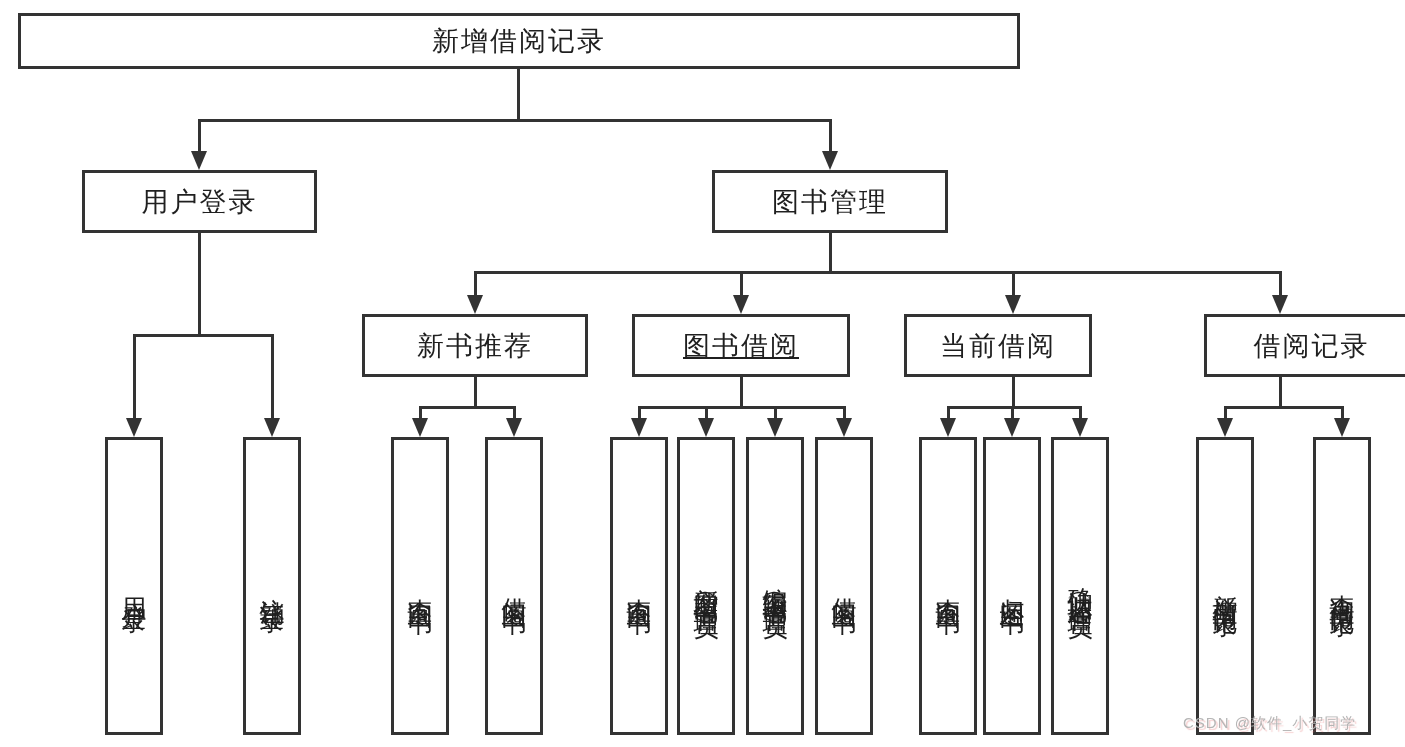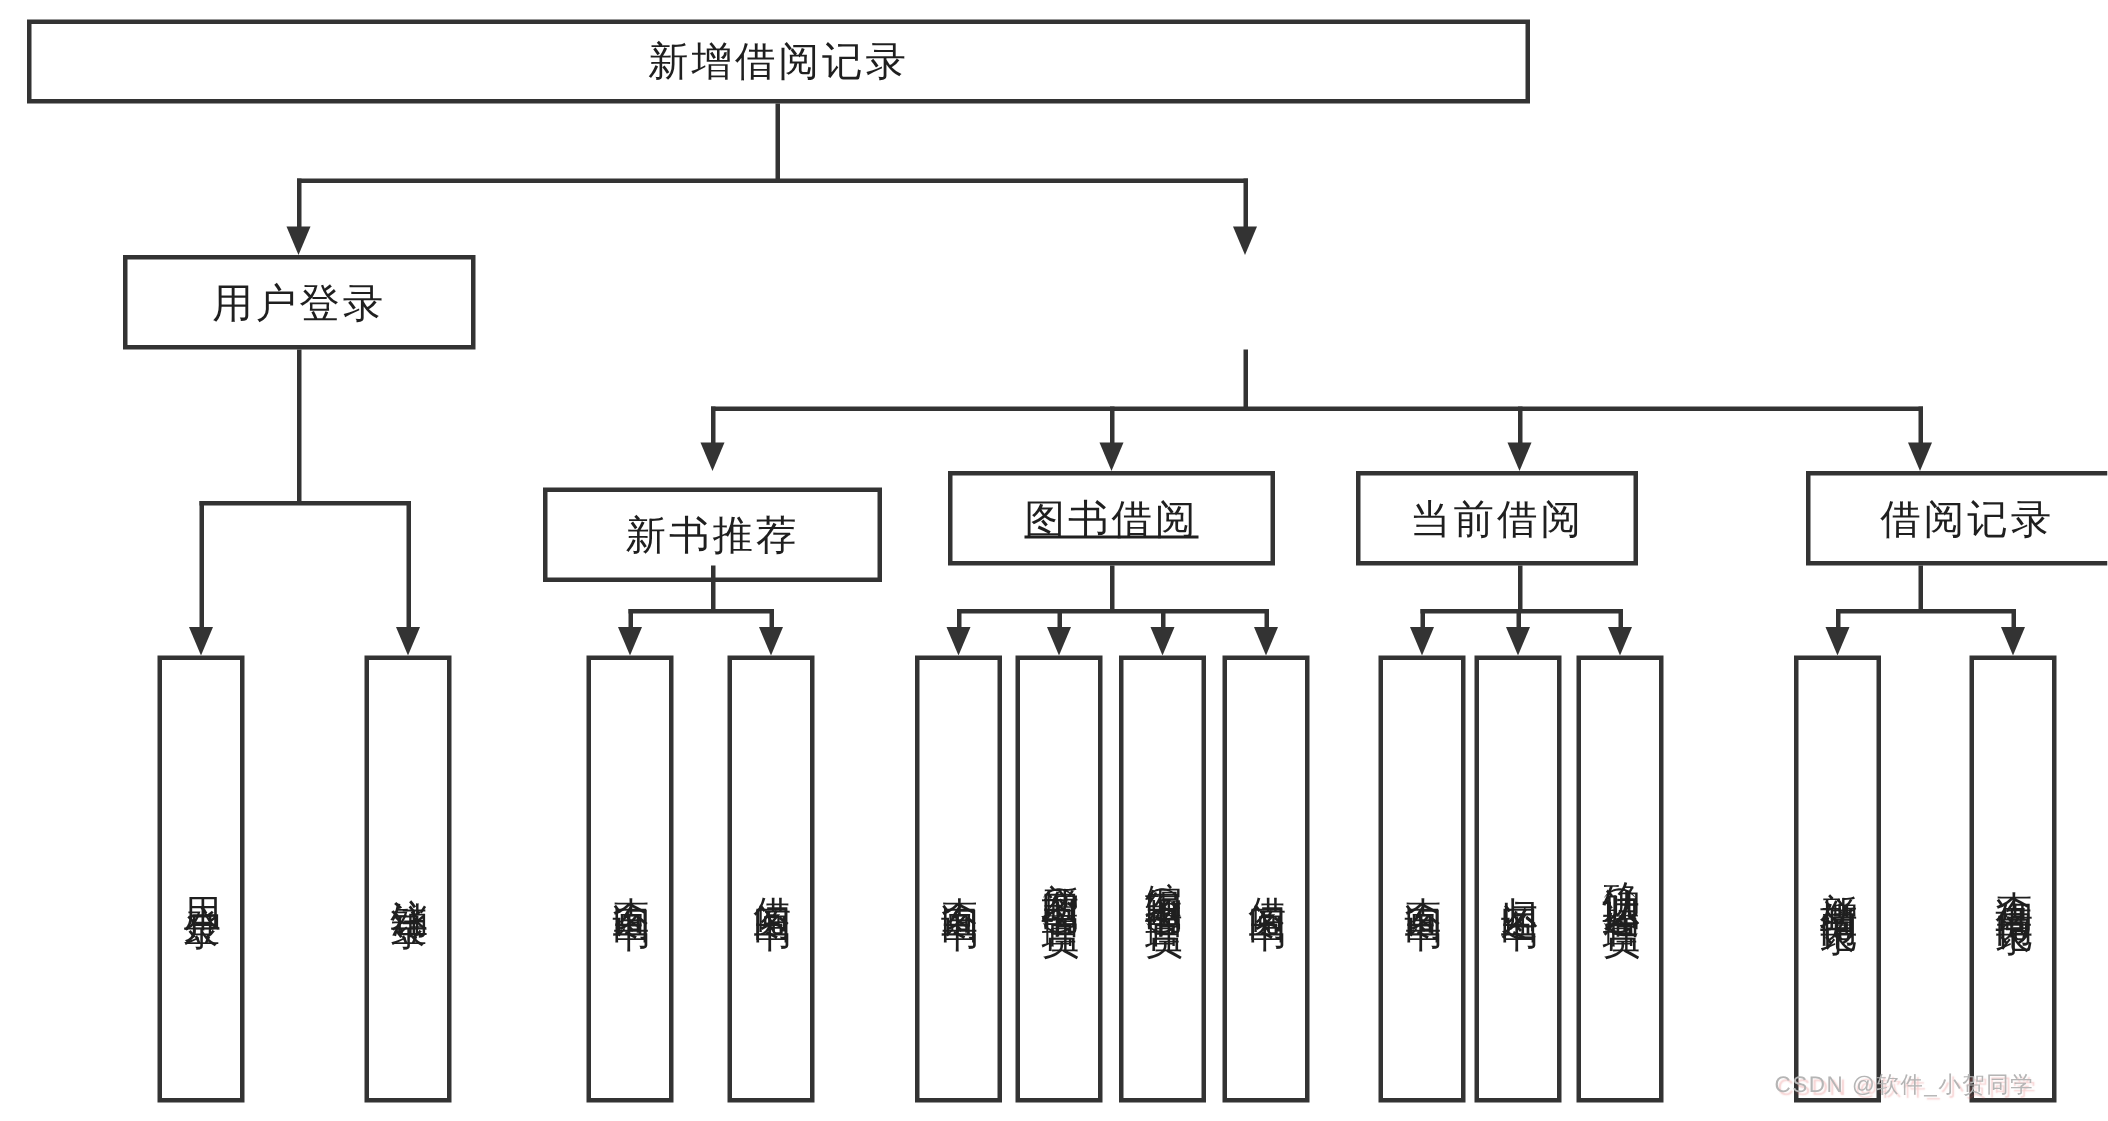--- a/index.html
+++ b/index.html
@@ -49,40 +49,43 @@
   <div class="vline" style="left:517px;top:69px;height:53px;"></div>
   <div class="hline" style="left:198px;top:119px;width:634px;"></div>
   <div class="vline" style="left:198px;top:119px;height:42px;"></div>
   <div class="vline" style="left:829px;top:119px;height:42px;"></div>
   <div class="arr" style="left:191px;top:151px;"></div>
   <div class="arr" style="left:822px;top:151px;"></div>
 
   <div class="box hbox" style="left:82px;top:170px;width:235px;height:63px;">
     <span>用户登录</span>
   </div>
+  <div class="box hbox" style="left:712px;top:170px;width:236px;height:63px;">
+    <span>图书管理</span>
+  </div>
 
   <div class="vline" style="left:198px;top:233px;height:103px;"></div>
   <div class="hline" style="left:133px;top:334px;width:141px;"></div>
   <div class="vline" style="left:133px;top:334px;height:95px;"></div>
   <div class="vline" style="left:271px;top:334px;height:95px;"></div>
   <div class="arr" style="left:126px;top:418px;"></div>
   <div class="arr" style="left:264px;top:418px;"></div>
 
   <div class="vline" style="left:829px;top:233px;height:41px;"></div>
   <div class="hline" style="left:474px;top:271px;width:808px;"></div>
   <div class="vline" style="left:474px;top:271px;height:35px;"></div>
   <div class="vline" style="left:740px;top:271px;height:35px;"></div>
   <div class="vline" style="left:1012px;top:271px;height:35px;"></div>
   <div class="vline" style="left:1279px;top:271px;height:35px;"></div>
   <div class="arr" style="left:467px;top:295px;"></div>
   <div class="arr" style="left:733px;top:295px;"></div>
   <div class="arr" style="left:1005px;top:295px;"></div>
   <div class="arr" style="left:1272px;top:295px;"></div>
 
-  <div class="box hbox" style="left:362px;top:314px;width:226px;height:63px;margin-top:11px;">
+  <div class="box hbox" style="left:362px;top:314px;width:226px;height:63px;">
     <span>新书推荐</span>
   </div>
   <div class="box hbox" style="left:632px;top:314px;width:218px;height:63px;text-decoration:underline;">
     <span>图书借阅</span>
   </div>
   <div class="box hbox" style="left:904px;top:314px;width:188px;height:63px;">
     <span>当前借阅</span>
   </div>
   <div class="box hbox" style="left:1204px;top:314px;width:215px;height:63px;">
     <span>借阅记录</span>

